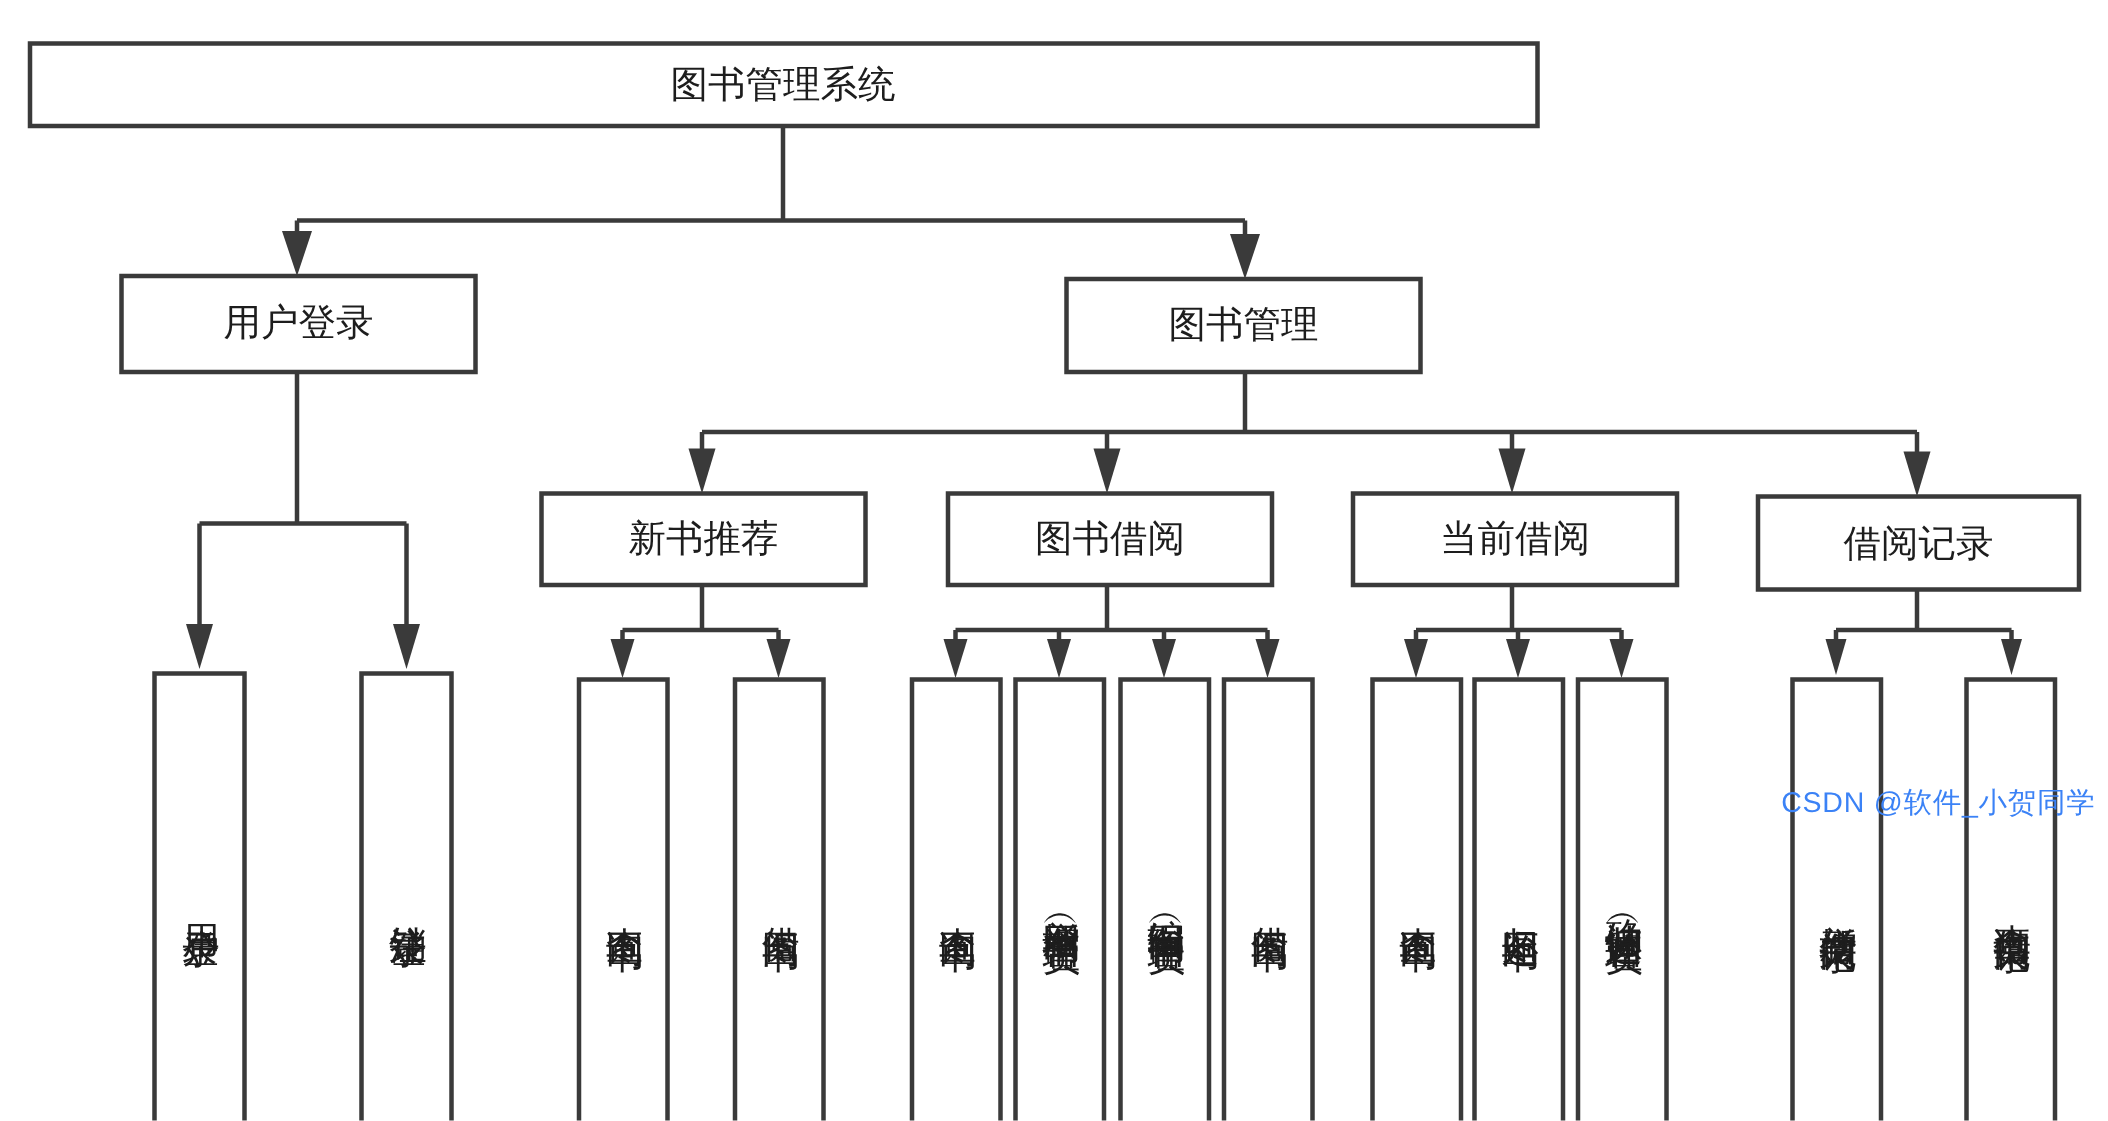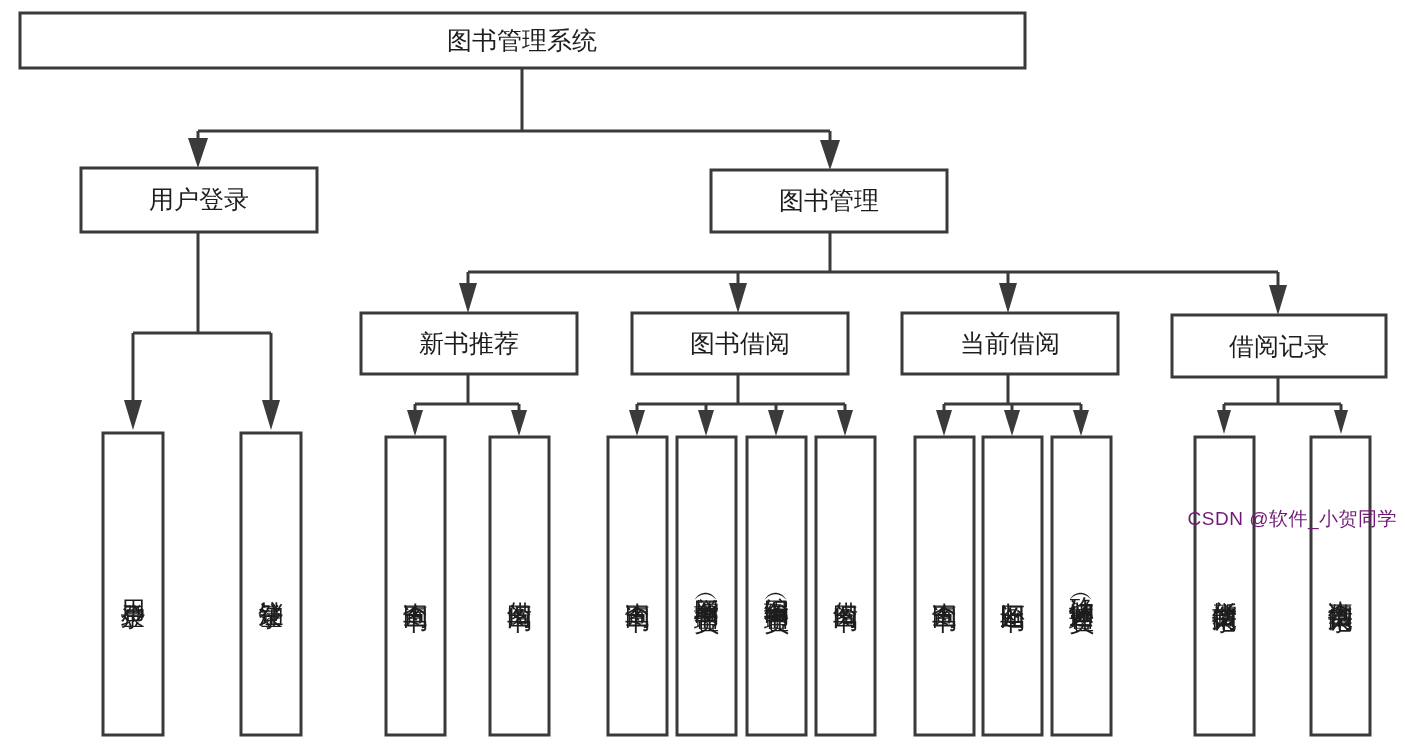--- a/index.html
+++ b/index.html
@@ -10,21 +10,21 @@
   body {
     width: 1405px;
     height: 747px;
     font-family: "Liberation Sans", "DejaVu Sans", sans-serif;
     overflow: hidden;
     position: relative;
   }
   #diagram-root {
     position: absolute;
     left: 0;
-    top: 0;
+    top: 16px;
     width: 1405px;
     height: 538px;
   }
   svg.diagram {
     display: block;
     width: 1405px;
     height: 747px;
   }
   .node-box {
     fill: #ffffff;
@@ -74,21 +74,21 @@
     display: flex;
     align-items: center;
     justify-content: center;
   }
   .watermark {
     position: absolute;
     right: 8px;
     bottom: 6px;
     font-family: "Liberation Sans", "DejaVu Sans", sans-serif;
     font-size: 19px;
-    color: #701a75;
+    color: #3b82f6;
     letter-spacing: 0.5px;
     white-space: nowrap;
     pointer-events: none;
   }
 </style>
 </head>
 <body>
 
 <div id="diagram-root">
 

